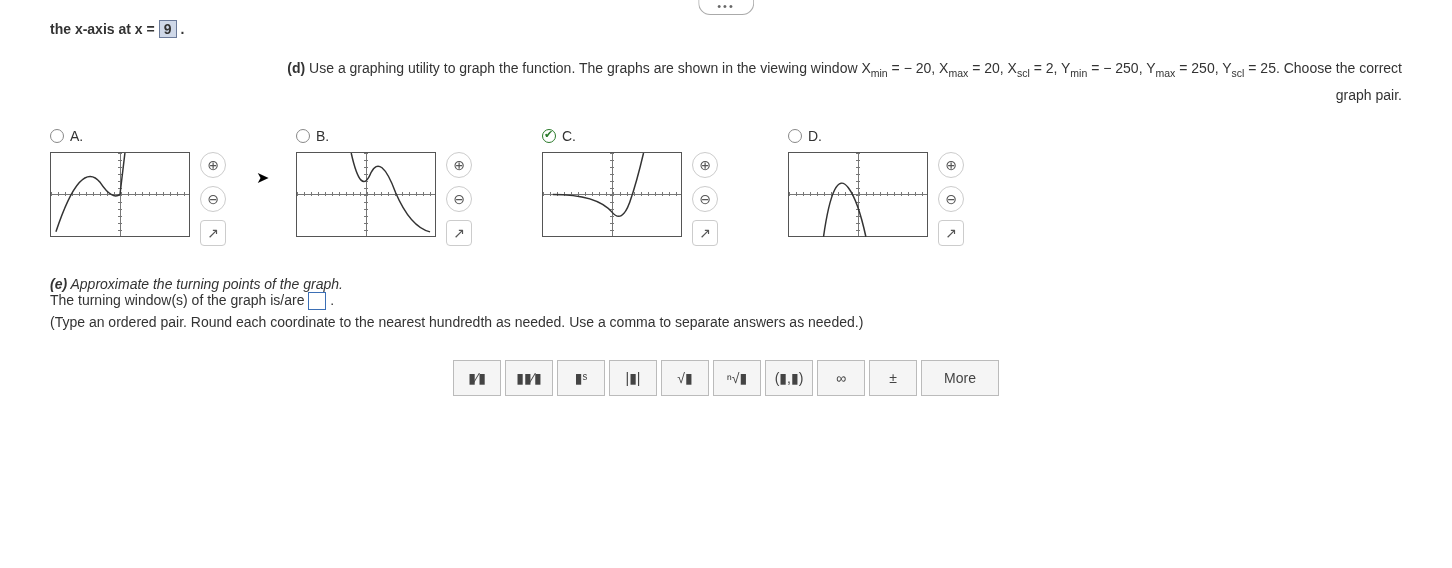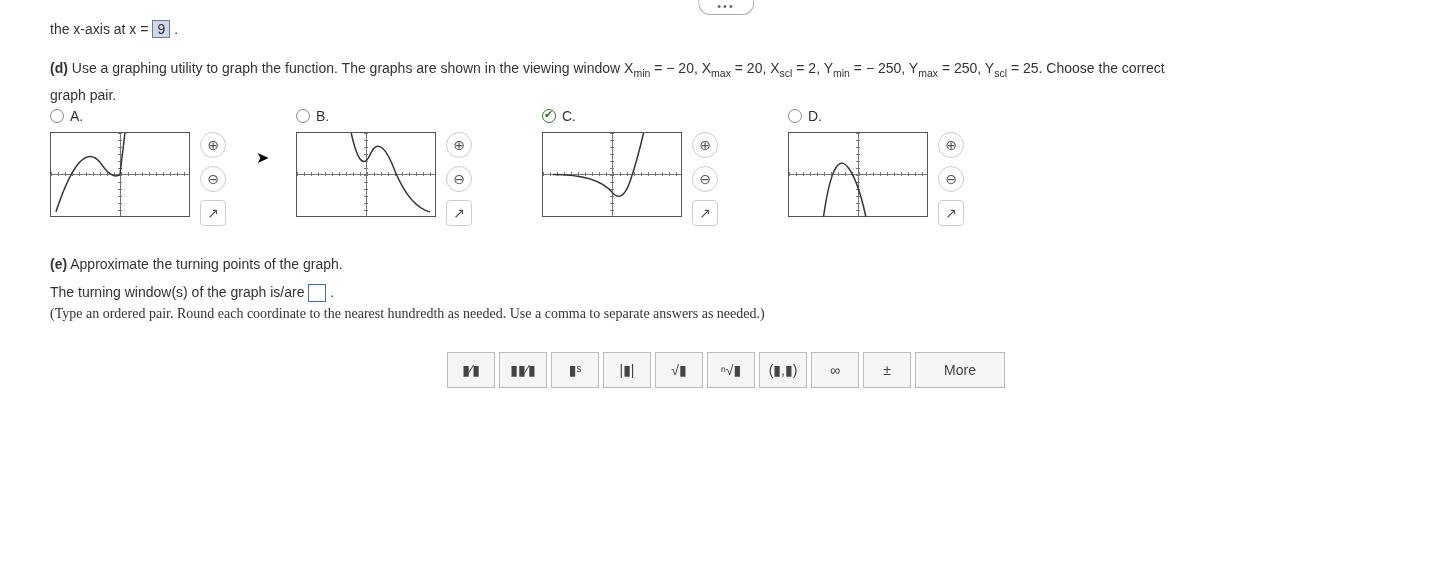--- a/index.html
+++ b/index.html
@@ -4,31 +4,31 @@
   <style>
     * { box-sizing: border-box; margin: 0; padding: 0; }
     body {
       font-family: Arial, sans-serif;
       font-size: 14px;
       color: #333;
       background: #fff;
       padding: 20px 50px;
       width: 1452px;
     }
-    .line1 { margin-bottom: 18px; }
+    .line1 { margin-bottom: 18px; font-weight: bold; }
     .highlight-box {
       display: inline-block;
       background: #cfd8e8;
       border: 1px solid #6b7a99;
       padding: 0 4px;
       min-width: 18px;
       text-align: center;
     }
     .part-label { font-weight: bold; }
-    .question-d { line-height: 1.8; }
+    .question-d { margin-bottom: 20px; line-height: 1.8; text-align: right; }
     sub { font-size: 0.75em; }
     .choices {
       display: flex;
       gap: 70px;
       margin-bottom: 30px;
       align-items: flex-start;
     }
     .choice {
       display: flex;
       flex-direction: column;
@@ -71,44 +71,44 @@
       width: 26px; height: 26px;
       border: 1px solid #ccc;
       border-radius: 50%;
       background: #fff;
       display: flex; align-items: center; justify-content: center;
       font-size: 14px;
       cursor: pointer;
       color: #555;
     }
     .tool-btn.square { border-radius: 4px; }
-    .question-e { margin-bottom: 12px; }
+    .question-e { margin-bottom: 0; font-style: italic; }
     .answer-box {
       display: inline-block;
       width: 18px; height: 18px;
       border: 1.5px solid #3b6fb5;
       vertical-align: middle;
     }
-    .hint { margin-top: 4px; font-family: Liberation Serif, serif; }
+    .hint { margin-top: 4px; }
     .toolbar {
       display: flex;
       gap: 4px;
       justify-content: center;
       margin-top: 30px;
     }
     .math-btn {
       width: 48px; height: 36px;
       border: 1px solid #bbb;
       background: #f5f5f5;
       display: flex; align-items: center; justify-content: center;
       font-size: 14px;
       cursor: pointer;
       color: #444;
     }
-    .math-btn.more { width: 90px; }
+    .math-btn.more { width: 78px; }
     .ellipsis-tab {
       position: absolute;
       top: 0; left: 50%;
       transform: translateX(-50%);
       border: 1px solid #aaa;
       border-top: none;
       border-radius: 0 0 12px 12px;
       padding: 0 18px 2px;
       font-size: 11px;
       letter-spacing: 2px;

